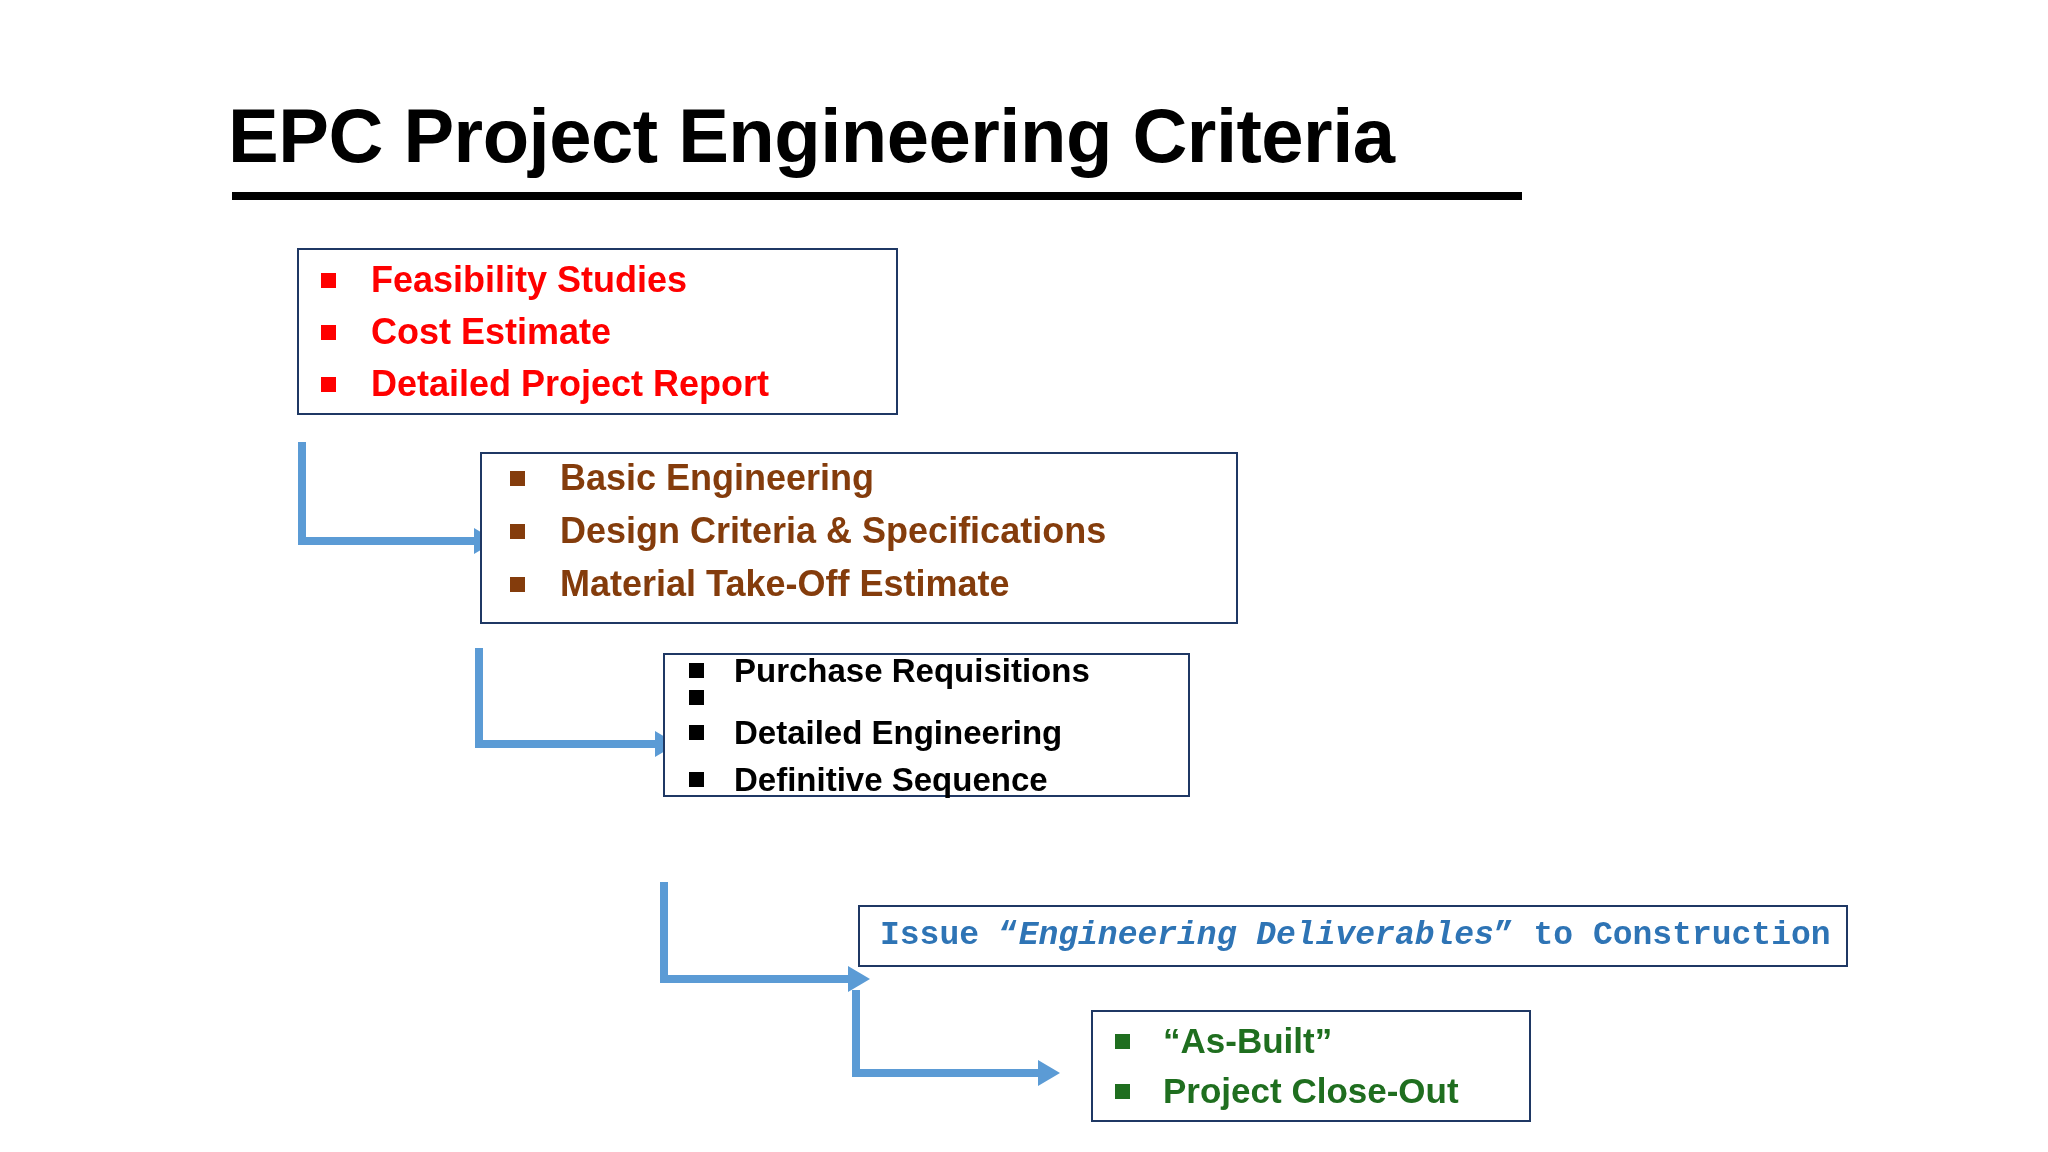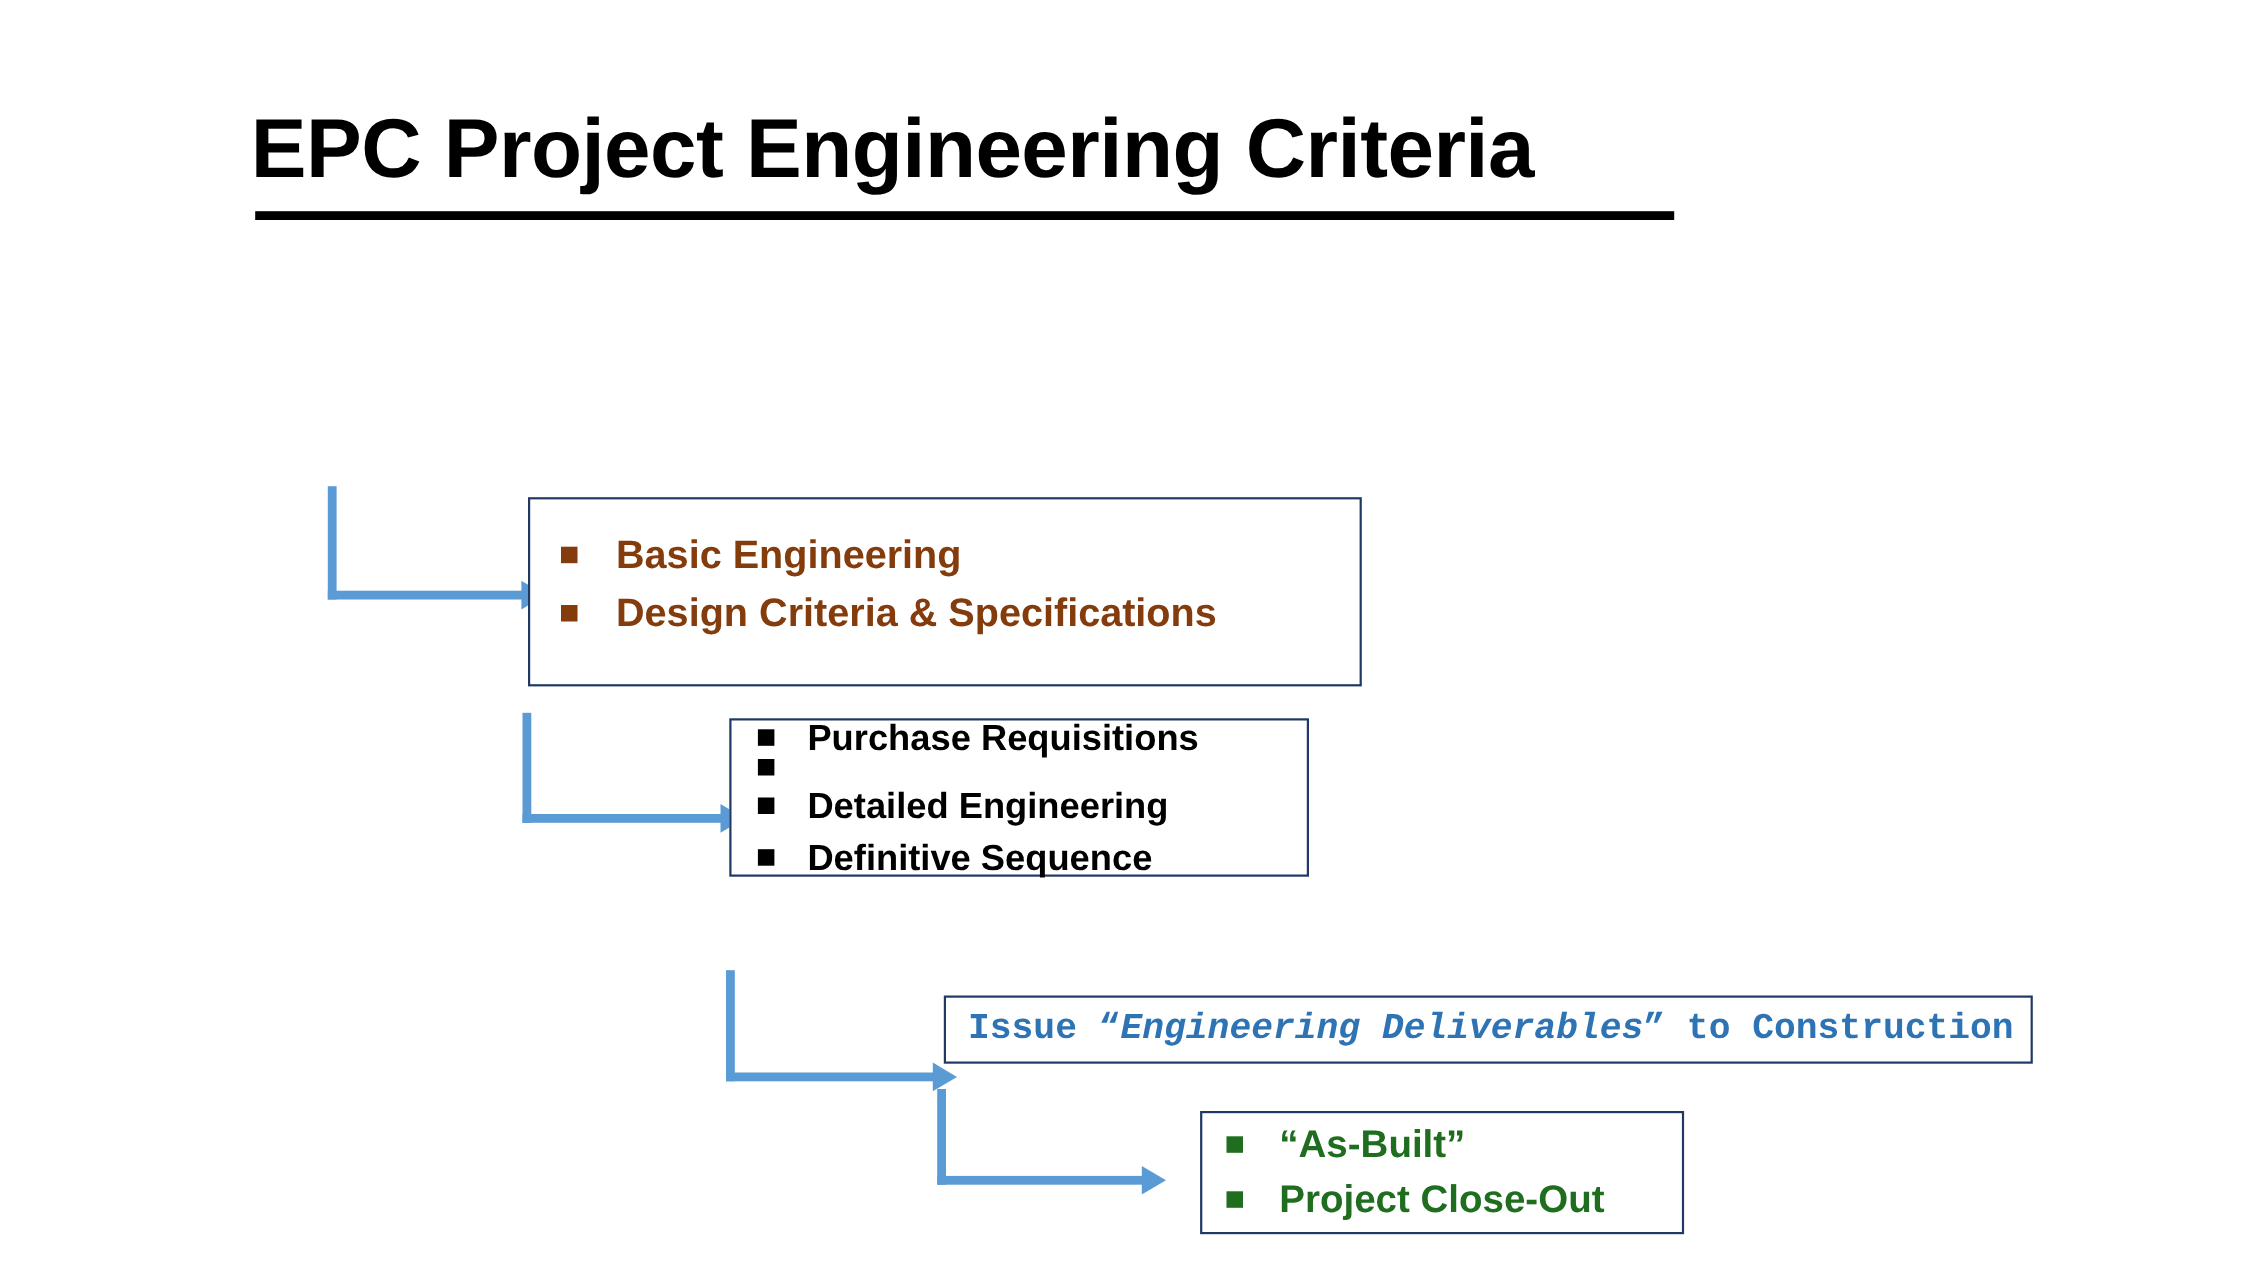--- a/index.html
+++ b/index.html
@@ -200,29 +200,47 @@
     <div class="conn-h" style="left:660px; top:975px; width:192px;"></div>
     <div class="conn-head" style="left:848px; top:966px;"></div>
   </div>
 
   <div class="conn">
     <div class="conn-v" style="left:852px; top:990px; height:87px;"></div>
     <div class="conn-h" style="left:852px; top:1069px; width:190px;"></div>
     <div class="conn-head" style="left:1038px; top:1060px;"></div>
   </div>
 
+  <div class="box" id="box-feasibility">
+    <div class="bullet-row">
+      <span class="bullet-mark"></span>
+      <span class="bullet-text">Feasibility Studies</span>
+    </div>
+    <div class="bullet-row">
+      <span class="bullet-mark"></span>
+      <span class="bullet-text">Cost Estimate</span>
+    </div>
+    <div class="bullet-row">
+      <span class="bullet-mark"></span>
+      <span class="bullet-text">Detailed Project Report</span>
+    </div>
+  </div>
 
   <div class="box" id="box-basic-engineering">
     <div class="bullet-row">
       <span class="bullet-mark"></span>
       <span class="bullet-text">Basic Engineering</span>
     </div>
     <div class="bullet-row">
       <span class="bullet-mark"></span>
       <span class="bullet-text">Design Criteria &amp; Specifications</span>
+    </div>
+    <div class="bullet-row">
+      <span class="bullet-mark"></span>
+      <span class="bullet-text">Material Take-Off Estimate</span>
     </div>
   </div>
 
   <div class="box" id="box-detailed-engineering">
     <div class="bullet-row">
       <span class="bullet-mark"></span>
       <span class="bullet-text">Purchase Requisitions</span>
     </div>
     <div class="bullet-row">
       <span class="bullet-mark"></span>

